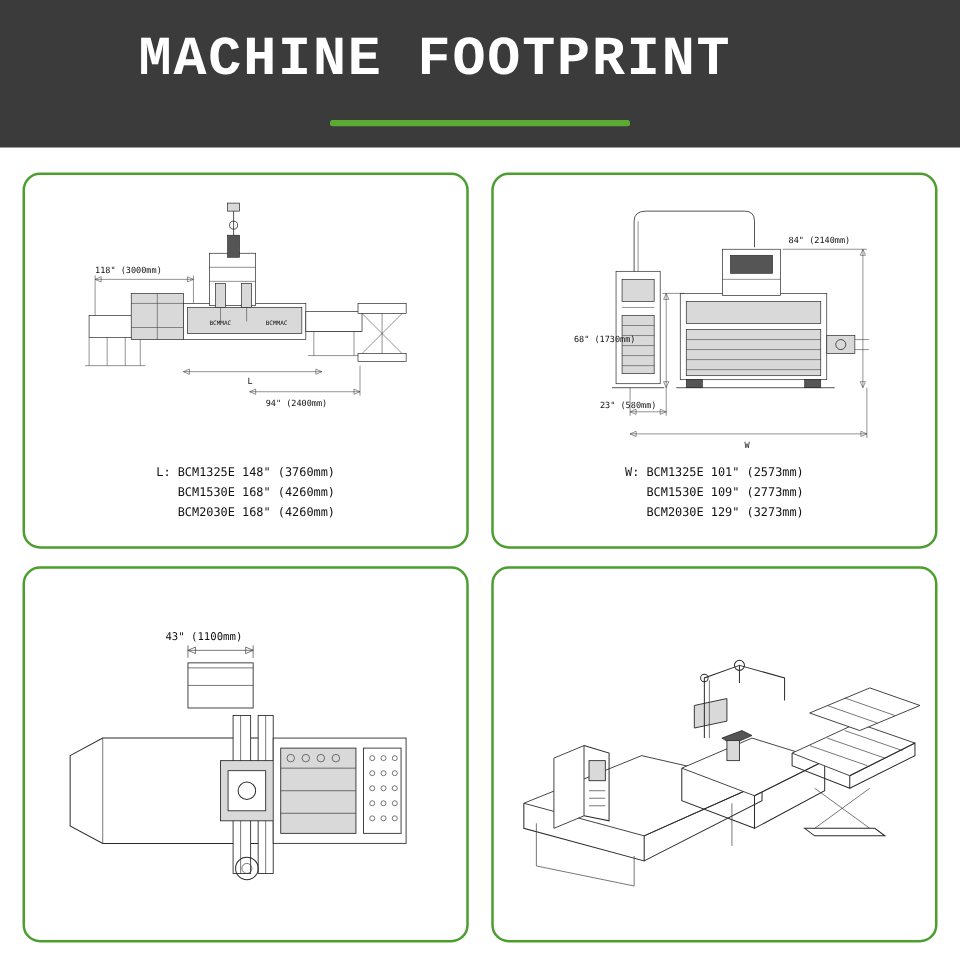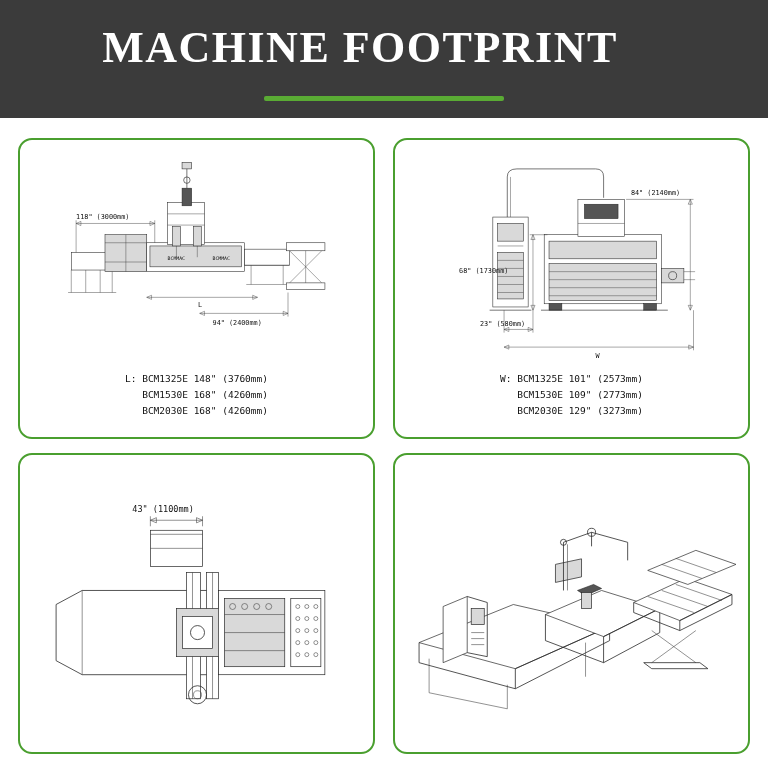--- a/index.html
+++ b/index.html
@@ -25,25 +25,25 @@
   .header {
     width: 768px;
     height: 118px;
     background: #3b3b3b;
     position: relative;
     box-sizing: border-box;
   }
   .header-title {
     position: absolute;
     top: 22px;
-    left: 12px;
+    left: 0;
     width: 696px;
     text-align: center;
     color: #ffffff;
-    font-family: Liberation Serif, serif;
+    font-family: Liberation Mono, monospace;
     font-weight: bold;
     font-size: 44px;
     letter-spacing: 1.5px;
     line-height: 52px;
   }
   .header-rule {
     position: absolute;
     top: 96px;
     left: 50%;
     transform: translateX(-50%);

